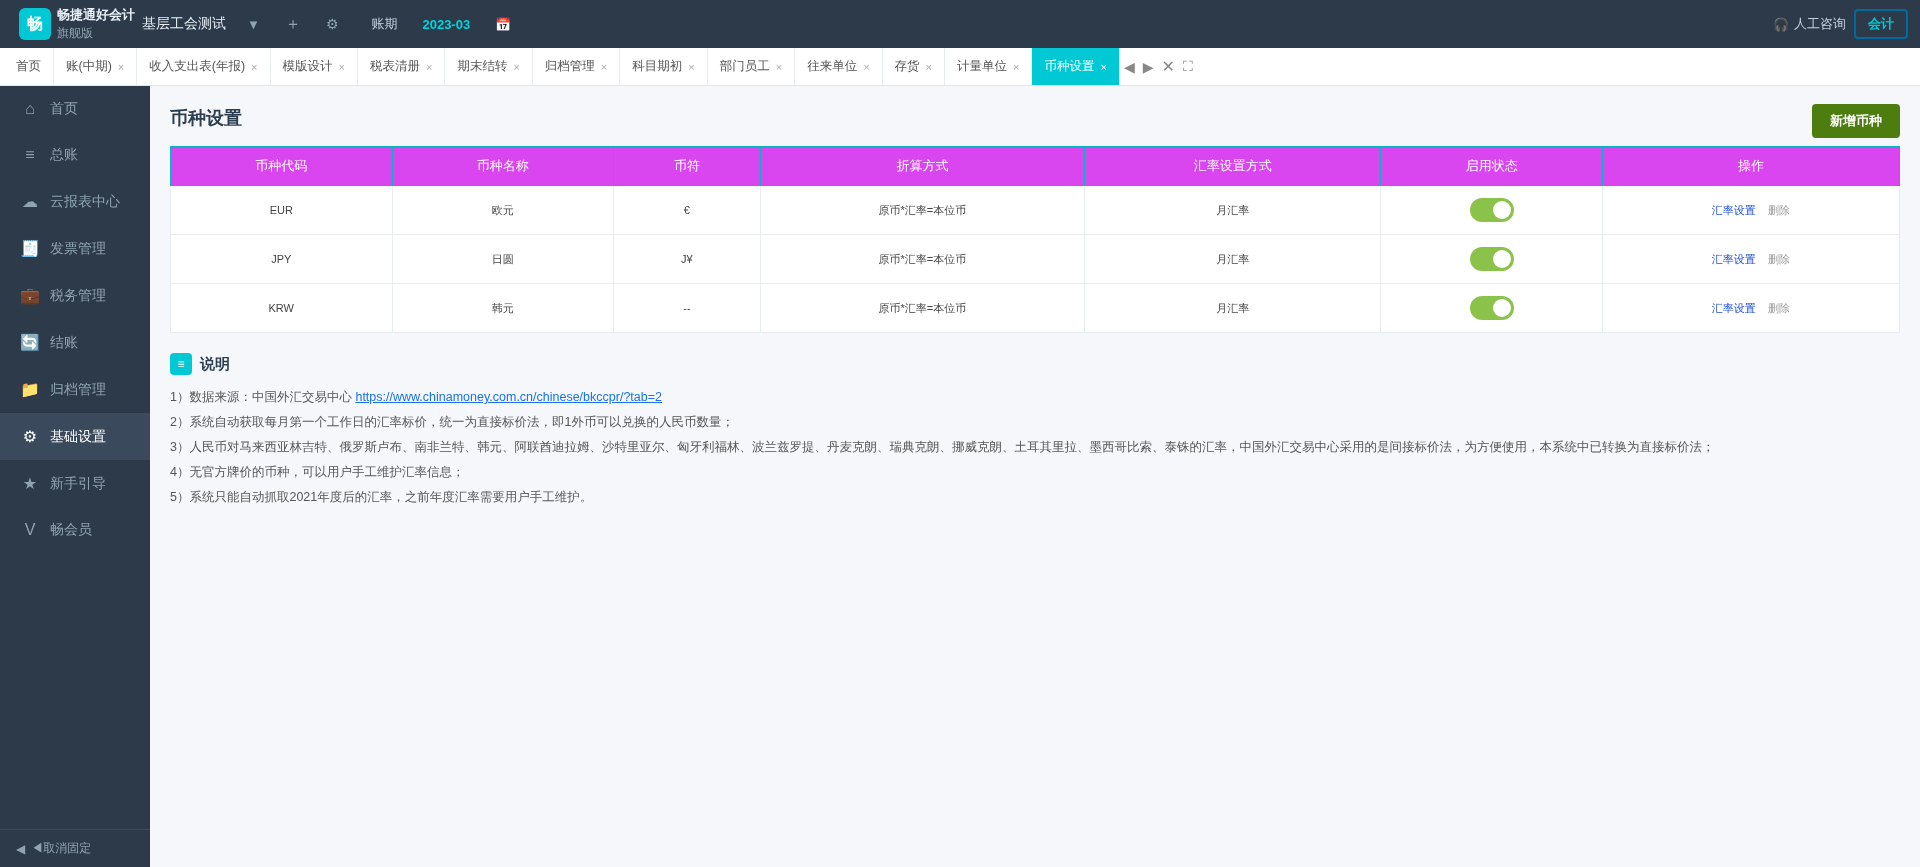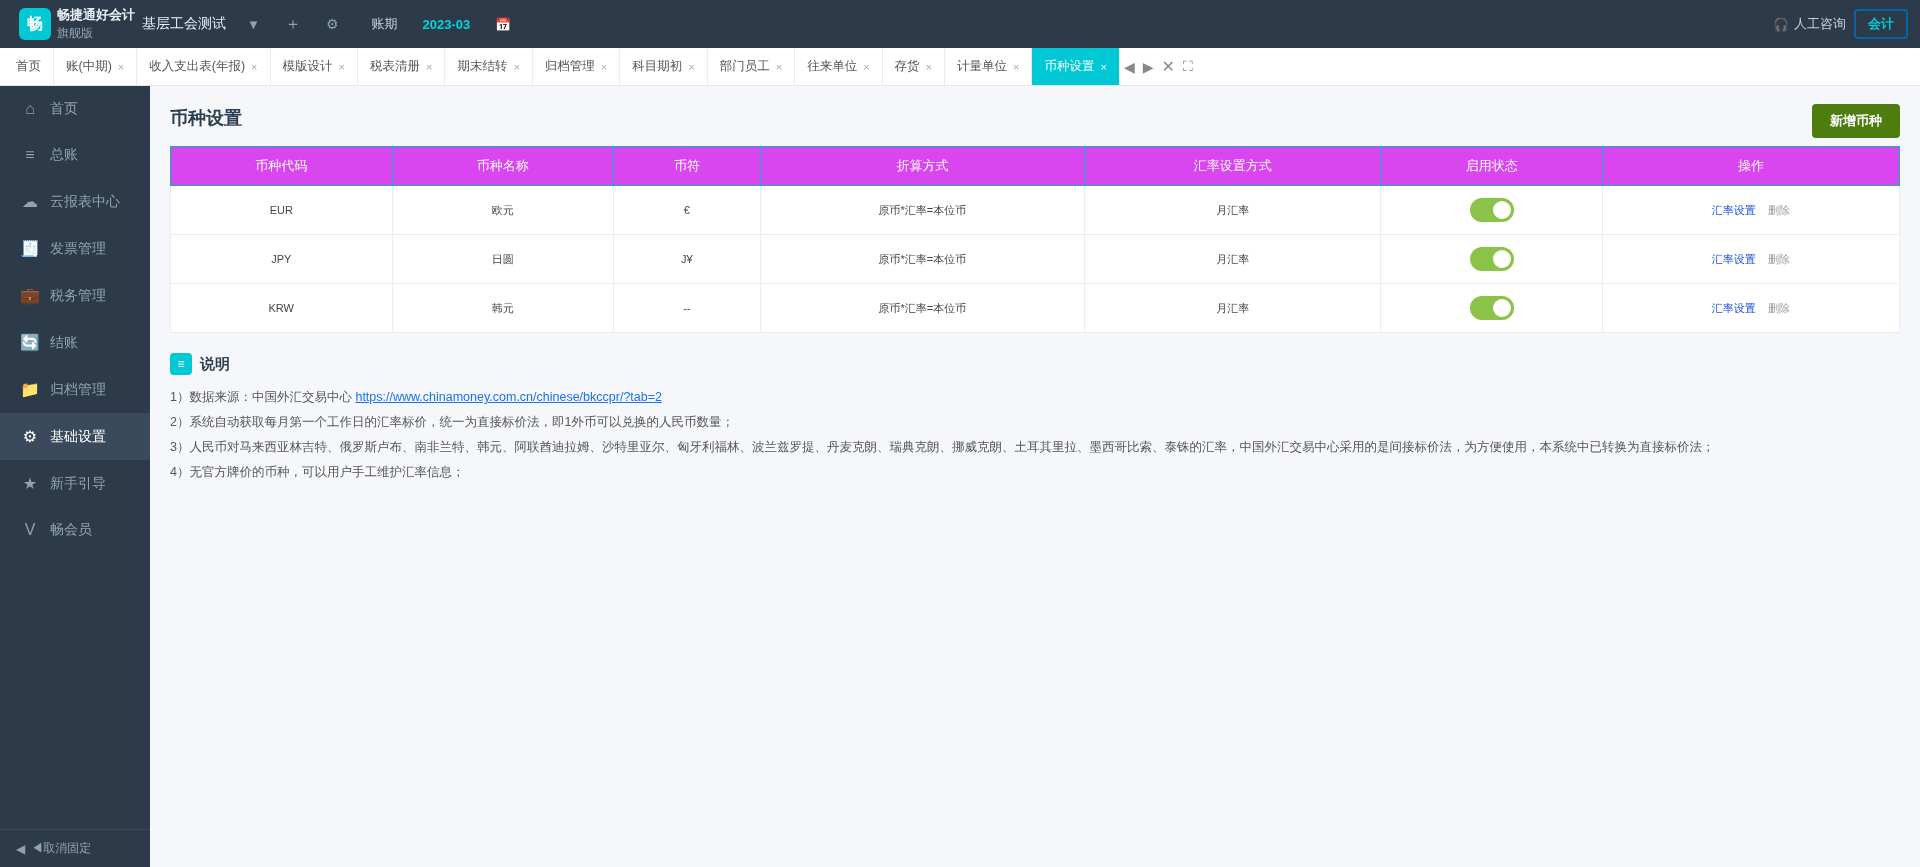--- a/index.html
+++ b/index.html
@@ -391,17 +391,18 @@
         <div class="notes-icon">≡</div>
         <span>说明</span>
       </div>
       <ul class="notes-list">
         <li>
           1）数据来源：中国外汇交易中心 <a href="#">https://www.chinamoney.com.cn/chinese/bkccpr/?tab=2</a>
         </li>
         <li>2）系统自动获取每月第一个工作日的汇率标价，统一为直接标价法，即1外币可以兑换的人民币数量；</li>
         <li>3）人民币对马来西亚林吉特、俄罗斯卢布、南非兰特、韩元、阿联酋迪拉姆、沙特里亚尔、匈牙利福林、波兰兹罗提、丹麦克朗、瑞典克朗、挪威克朗、土耳其里拉、墨西哥比索、泰铢的汇率，中国外汇交易中心采用的是间接标价法，为方便使用，本系统中已转换为直接标价法；</li>
         <li>4）无官方牌价的币种，可以用户手工维护汇率信息；</li>
+        <li>5）系统只能自动抓取2021年度后的汇率，之前年度汇率需要用户手工维护。</li>
       </ul>
     </div>
 
   </div>
 </div>
 
 </body></html>

